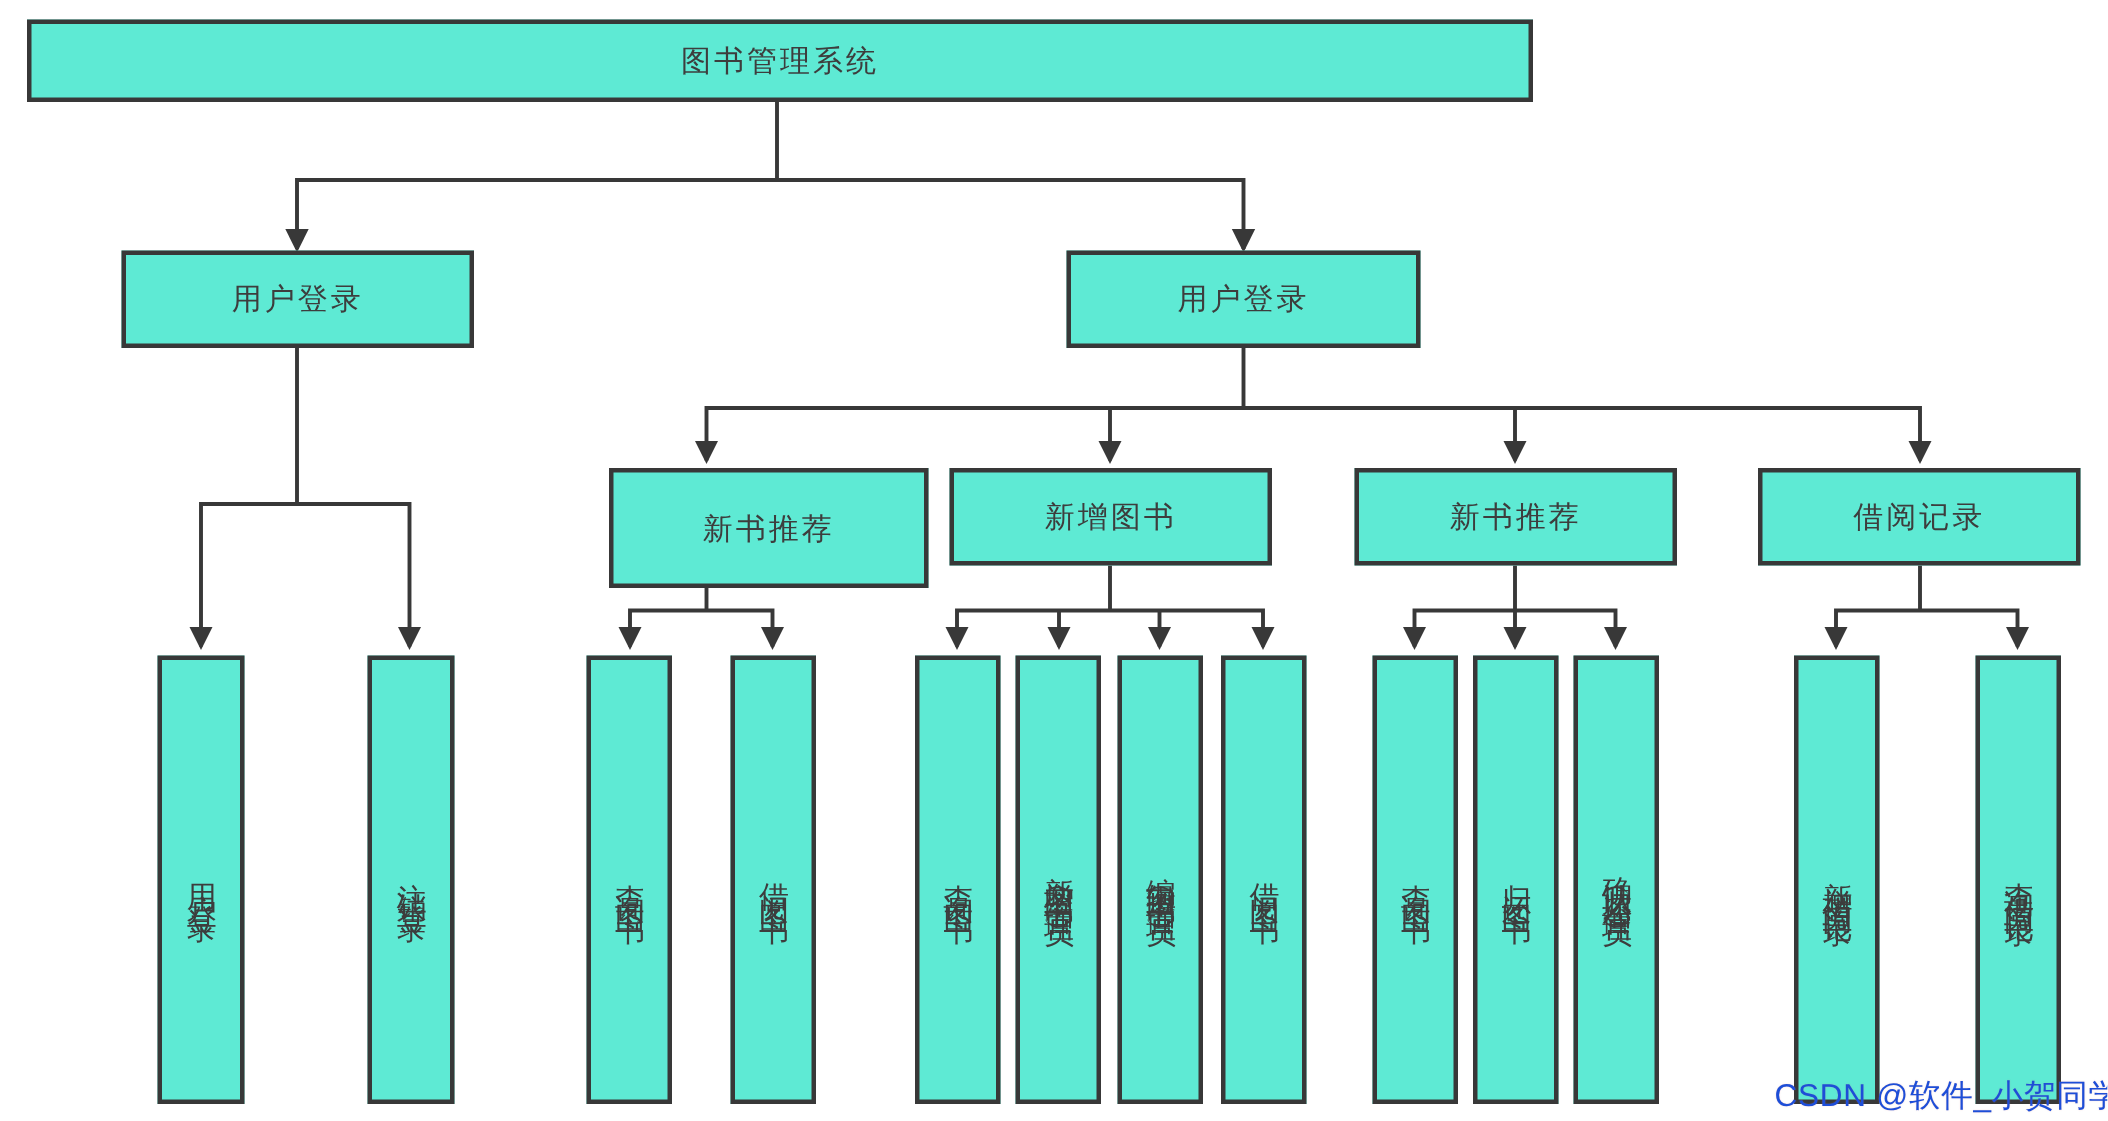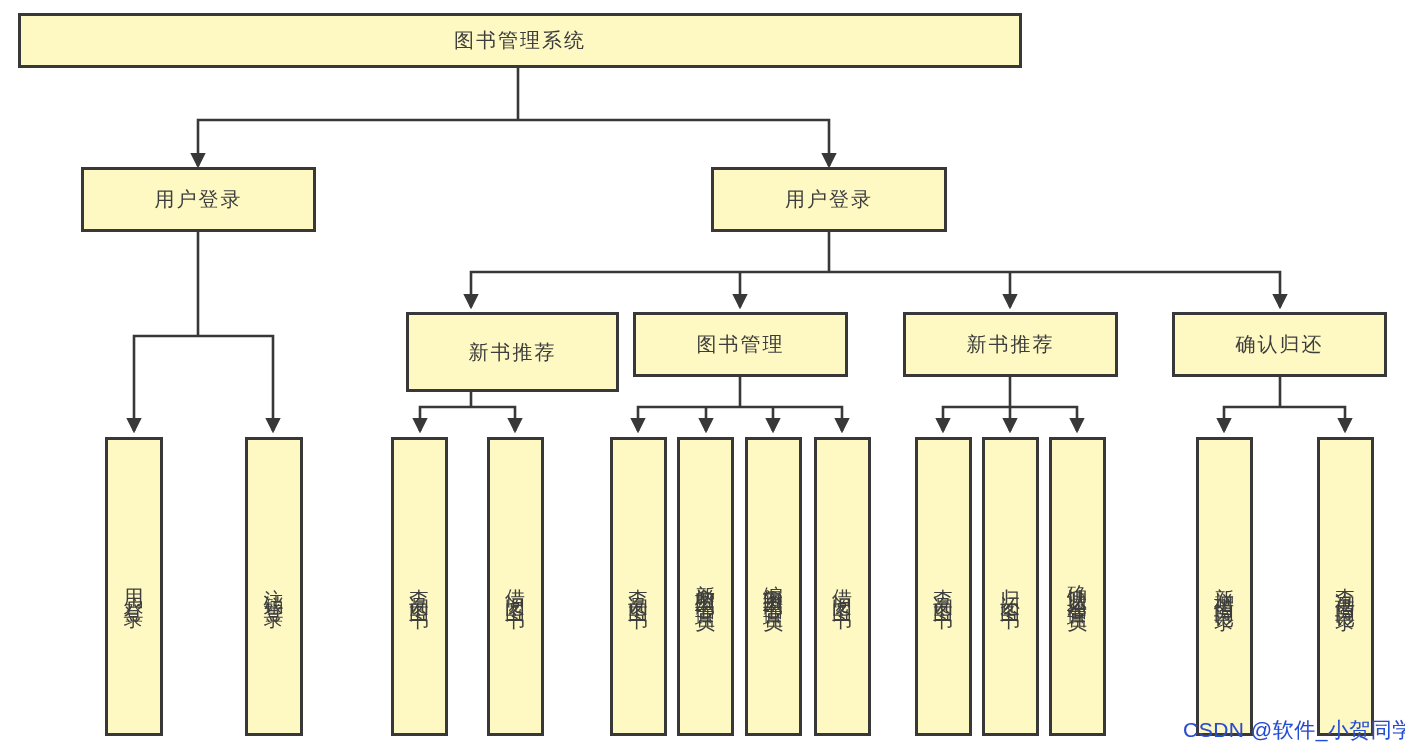--- a/index.html
+++ b/index.html
@@ -7,21 +7,21 @@
     position:relative;
     width:1405px;height:747px;
     background:#ffffff;
     font-family:"Liberation Sans","DejaVu Sans",sans-serif;
     overflow:hidden;
   }
   .box{
     position:absolute;
     box-sizing:border-box;
     border:3px solid #383838;
-    background:#fef9c3;
+    background:#5eead4;
     display:flex;
     align-items:center;
     justify-content:center;
     color:#3d3d3d;
   }
   .hlabel{
     font-size:20px;
     letter-spacing:2px;
     white-space:nowrap;
   }
@@ -102,27 +102,27 @@
     <span class="hlabel">用户登录</span>
   </div>
   <div class="box" style="left:711px;top:167px;width:236px;height:65px;">
     <span class="hlabel">用户登录</span>
   </div>
 
   <div class="box" style="left:365px;top:312px;width:213px;height:80px;margin-left:41px;">
     <span class="hlabel">新书推荐</span>
   </div>
   <div class="box" style="left:633px;top:312px;width:215px;height:65px;">
-    <span class="hlabel">图书管理</span>
+    <span class="hlabel">新增图书</span>
   </div>
   <div class="box" style="left:903px;top:312px;width:215px;height:65px;">
     <span class="hlabel">新书推荐</span>
   </div>
   <div class="box" style="left:1172px;top:312px;width:215px;height:65px;">
-    <span class="hlabel">确认归还</span>
+    <span class="hlabel">借阅记录</span>
   </div>
 
   <div class="box" style="left:105px;top:437px;width:58px;height:299px;">
     <span class="vtext">用户登录</span>
   </div>
   <div class="box" style="left:245px;top:437px;width:58px;height:299px;">
     <span class="vtext">注销登录</span>
   </div>
 
   <div class="box" style="left:391px;top:437px;width:57px;height:299px;">

